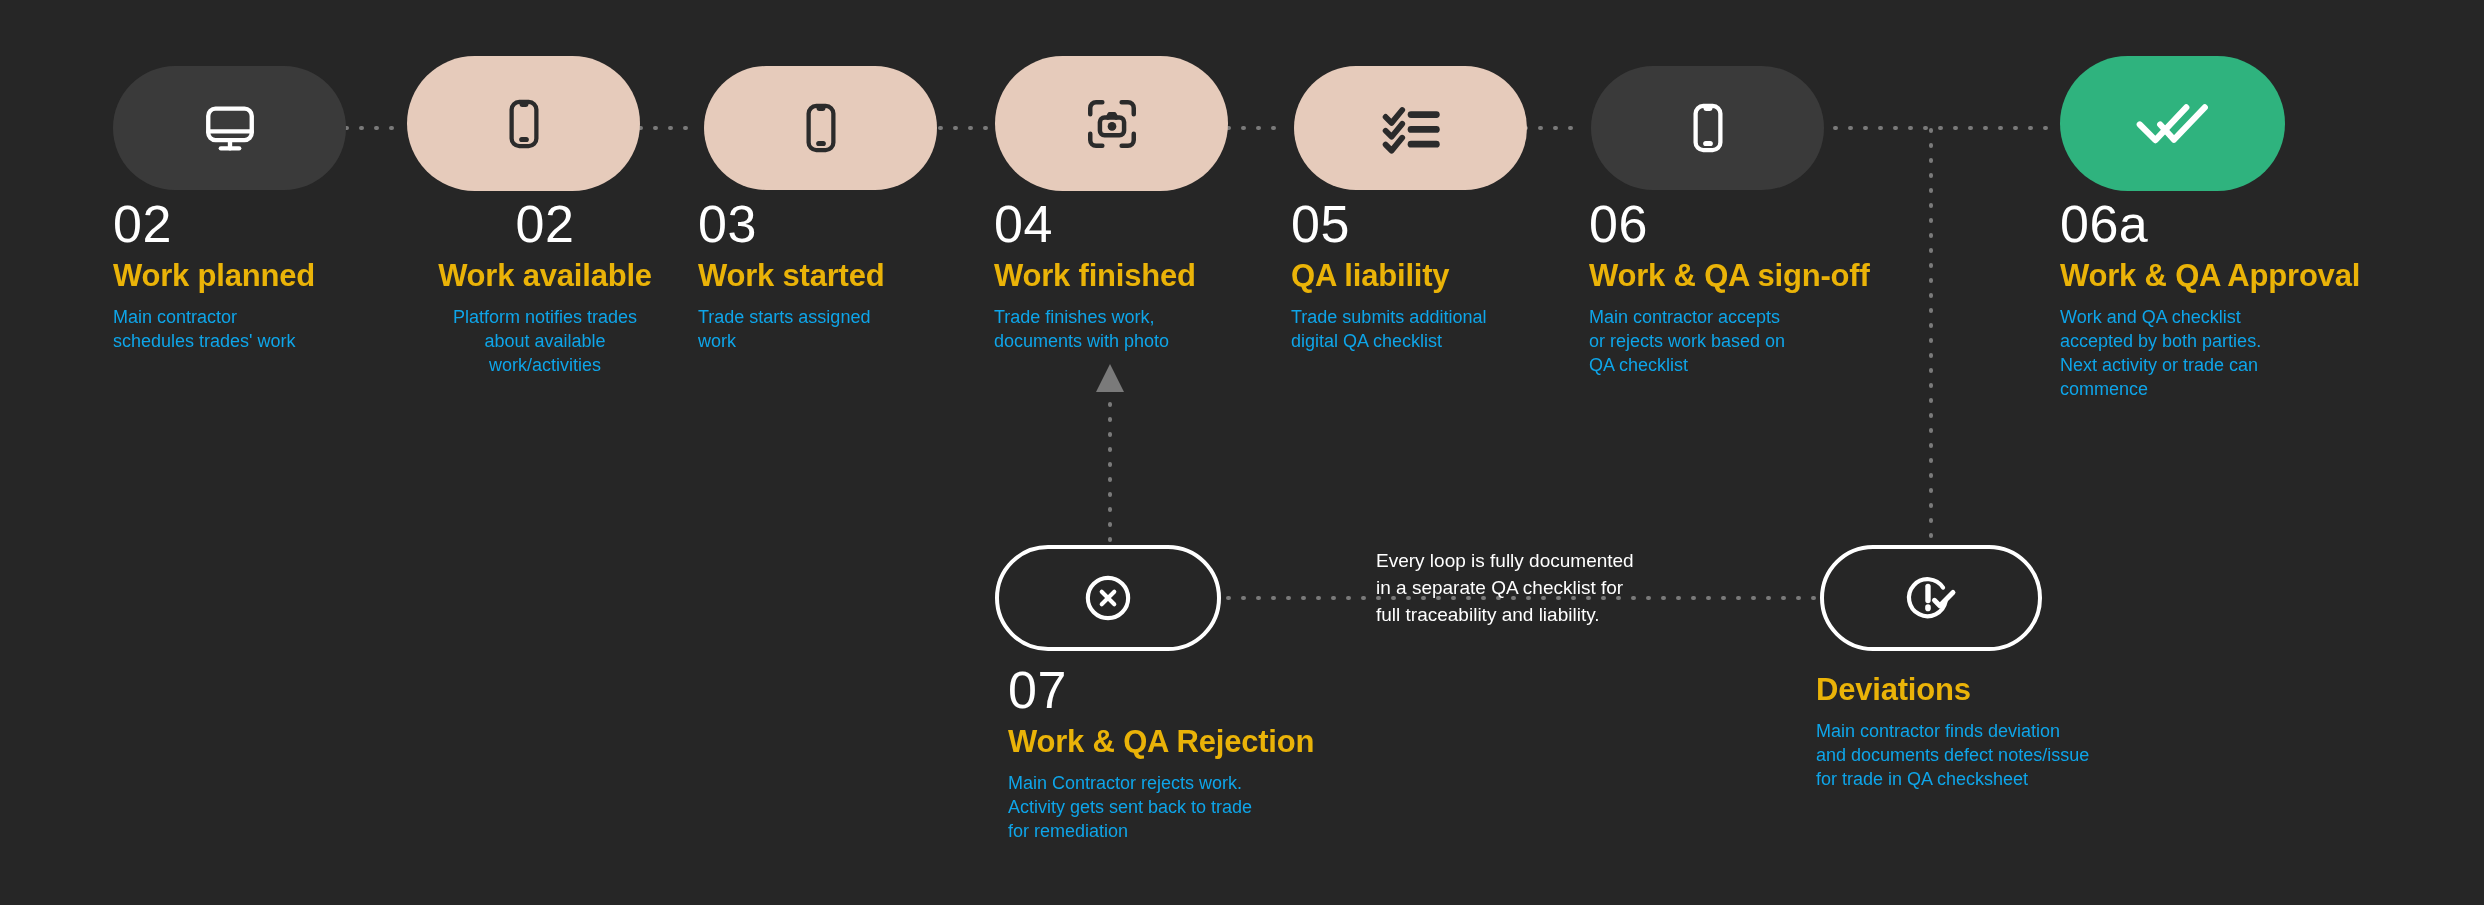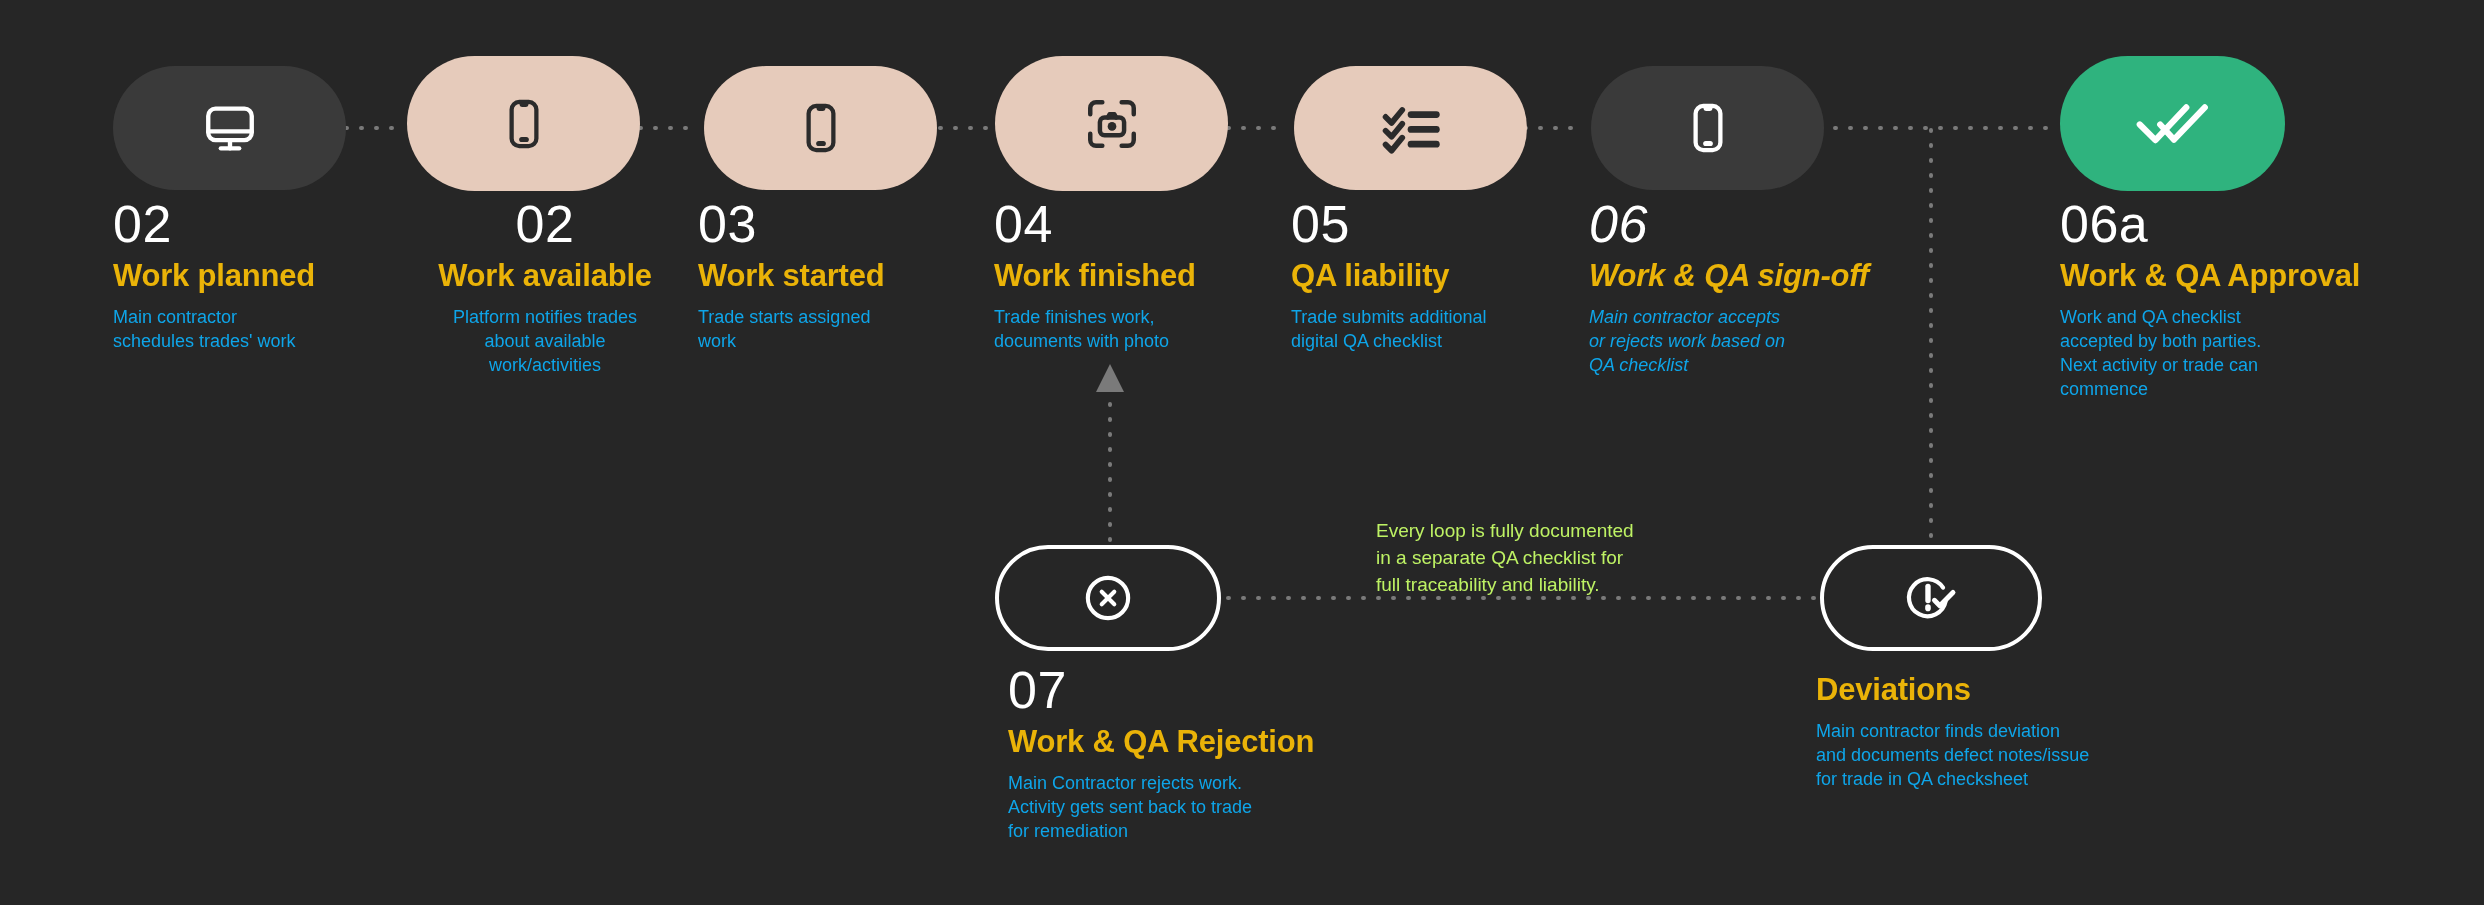--- a/index.html
+++ b/index.html
@@ -34,21 +34,21 @@
   .title{
     font-size:31px;line-height:1.12;font-weight:700;color:#eab308;
     margin-top:9px;white-space:nowrap;letter-spacing:-0.2px;
   }
   .desc{
     font-size:18px;line-height:1.33;font-weight:400;color:#0ea5e9;
     margin-top:12px;white-space:pre-line;
   }
   .note{
     position:absolute;
-    font-size:19px;line-height:1.42;color:#bef264;white-space:pre-line;
+    font-size:19px;line-height:1.42;color:#ffffff;white-space:pre-line;margin-top:30px;
   }
   svg{display:block;}
 </style>
 </head>
 <body>
 
 <div id="stage">
 
   <svg id="wires" viewBox="0 0 2484 905" width="2484" height="905">
 
@@ -202,21 +202,21 @@
 documents with photo</div>
   </div>
 
   <div class="txt" style="left:1291px;top:198px;width:300px;">
     <div class="num">05</div>
     <div class="title">QA liability</div>
     <div class="desc">Trade submits additional
 digital QA checklist</div>
   </div>
 
-  <div class="txt" style="left:1589px;top:198px;width:320px;font-style:italic;">
+  <div class="txt" style="left:1589px;top:198px;width:320px;">
     <div class="num">06</div>
     <div class="title">Work &amp; QA sign-off</div>
     <div class="desc">Main contractor accepts
 or rejects work based on
 QA checklist</div>
   </div>
 
   <div class="txt" style="left:2060px;top:198px;width:330px;">
     <div class="num">06a</div>
     <div class="title">Work &amp; QA Approval</div>

